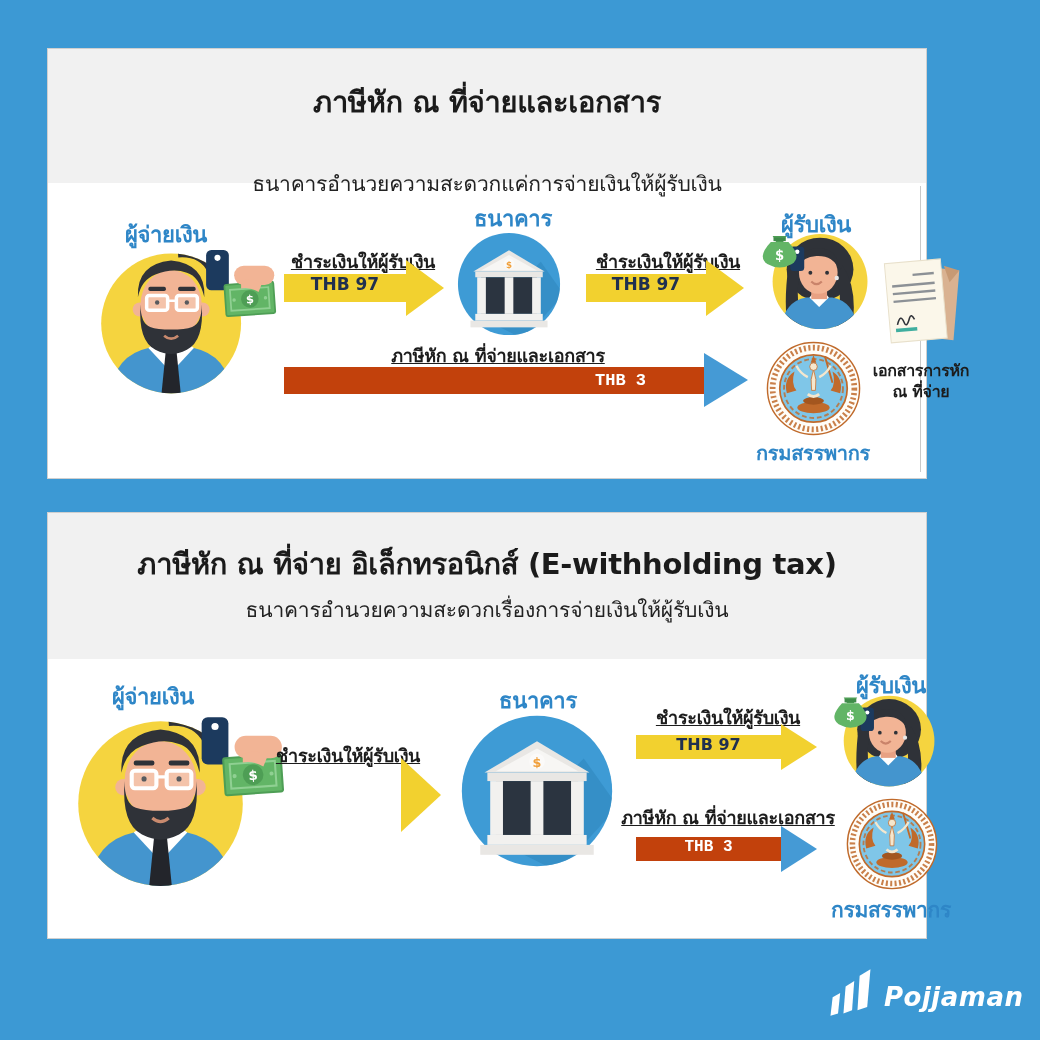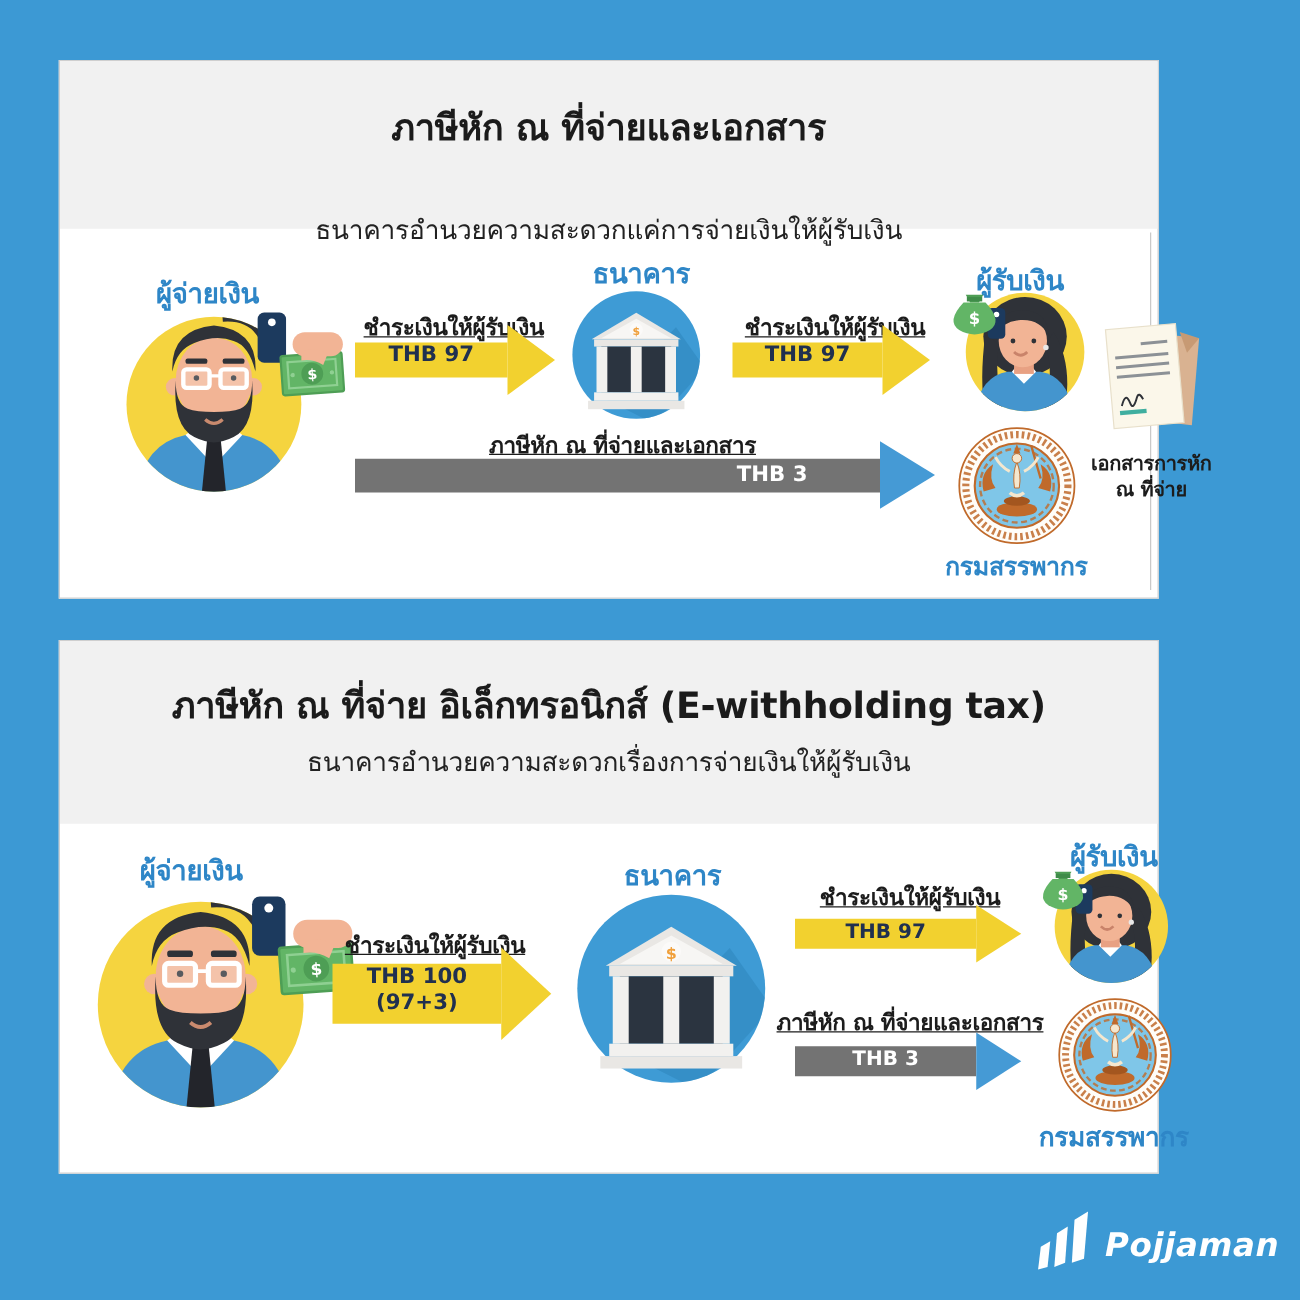--- a/index.html
+++ b/index.html
@@ -30,21 +30,21 @@
   }
   .flow-label{
     position:absolute;text-align:center;color:#1c1c1c;
     font-weight:700;font-size:18px;letter-spacing:-0.3px;text-decoration:underline;
   }
   .arrow-body{
     position:absolute;display:flex;align-items:center;
     flex-direction:column;
   }
   .arrow-body.yellow{background:#F2D12F;}
-  .arrow-body.blue{background:#737373;}
+  .arrow-body.blue{background:#c2410c;font-family:Liberation Mono, monospace;}
   .arrow-head{position:absolute;width:0;height:0;border-style:solid;border-color:transparent;}
   .amount{color:#20304F;font-weight:700;font-size:17px;line-height:1.25;text-align:center;}
   .amount.white{color:#ffffff;}
   .doc-label{
     position:absolute;text-align:center;color:#1c1c1c;
     font-weight:600;font-size:16px;line-height:1.3;letter-spacing:-0.3px;
   }
   .divider{position:absolute;width:1px;background:#c9c9c9;}
   .brand-text{
     color:#ffffff;font-weight:700;font-style:italic;font-size:26px;letter-spacing:0.5px;
@@ -265,24 +265,20 @@
         <text x="178" y="69" text-anchor="middle" font-size="13" font-weight="bold" fill="#ffffff">$</text>
         <circle cx="160" cy="64" r="2" fill="#8FD092"></circle>
           <circle cx="196" cy="64" r="2" fill="#8FD092"></circle>
       </g>
       <rect x="160" y="26" width="46" height="22" rx="11" fill="#F2B495"></rect>
       <path d="M168 44 Q180 38 192 46 L188 56 Q178 50 168 52 Z" fill="#F2B495"></path>
     </svg>
   </div>
 
   <div class="flow-label" style="left:200px;width:200px;top:228px;">ชำระเงินให้ผู้รับเงิน</div>
-  <div class="arrow-body yellow" style="left:218px;top:258px;width:135px;height:48px;">
-    <span class="amount">THB 100</span>
-    <span class="amount">(97+3)</span>
-  </div>
   <div class="arrow-head" style="left:353px;top:245px;border-width:37px 0 37px 40px;border-left-color:#F2D12F;"></div>
 
   <div class="actor-label" style="left:400px;width:180px;top:170px;">ธนาคาร</div>
   <div class="abs" style="left:411px;top:200px;width:156px;height:156px;">
     <svg width="156" height="156" viewBox="0 0 110 110">
       <defs>
           <clipPath id="bc2">
             <circle cx="55" cy="55" r="53"></circle>
           </clipPath>
         </defs>

